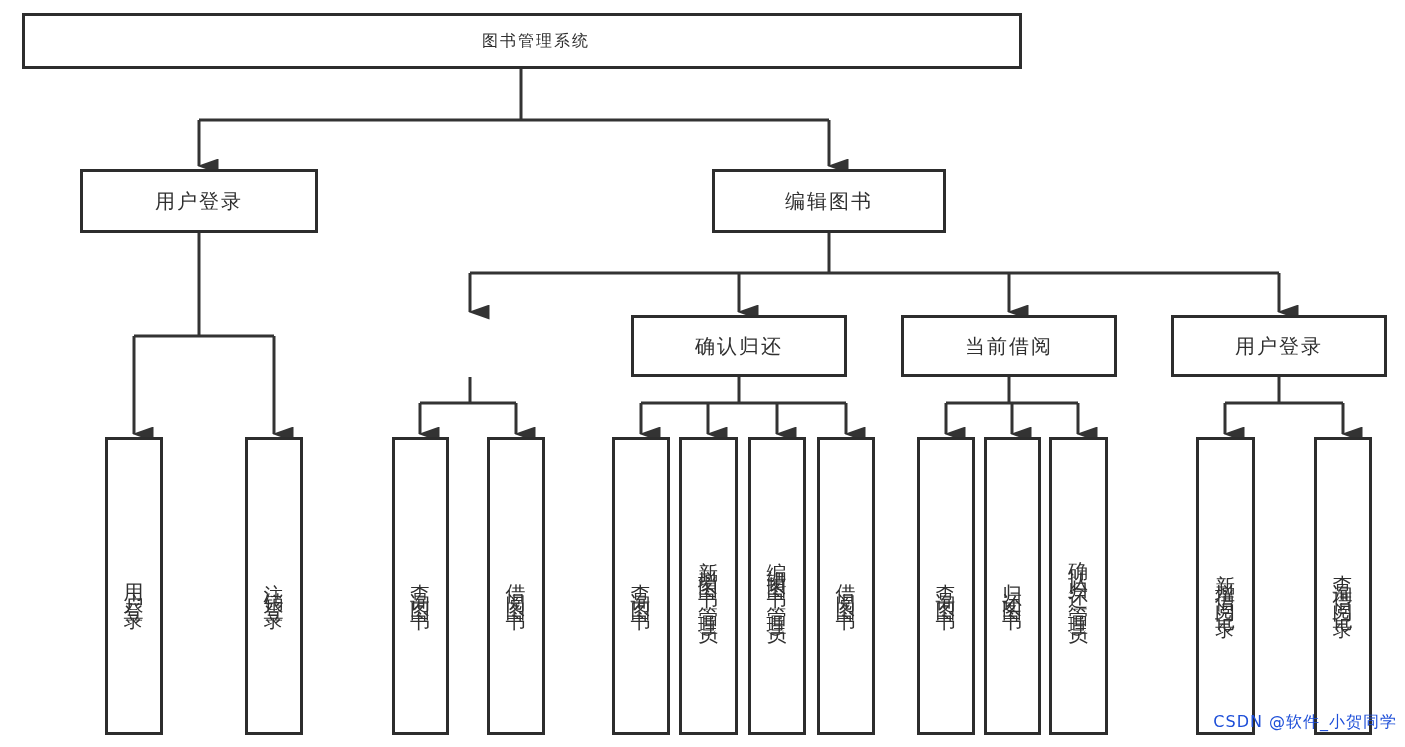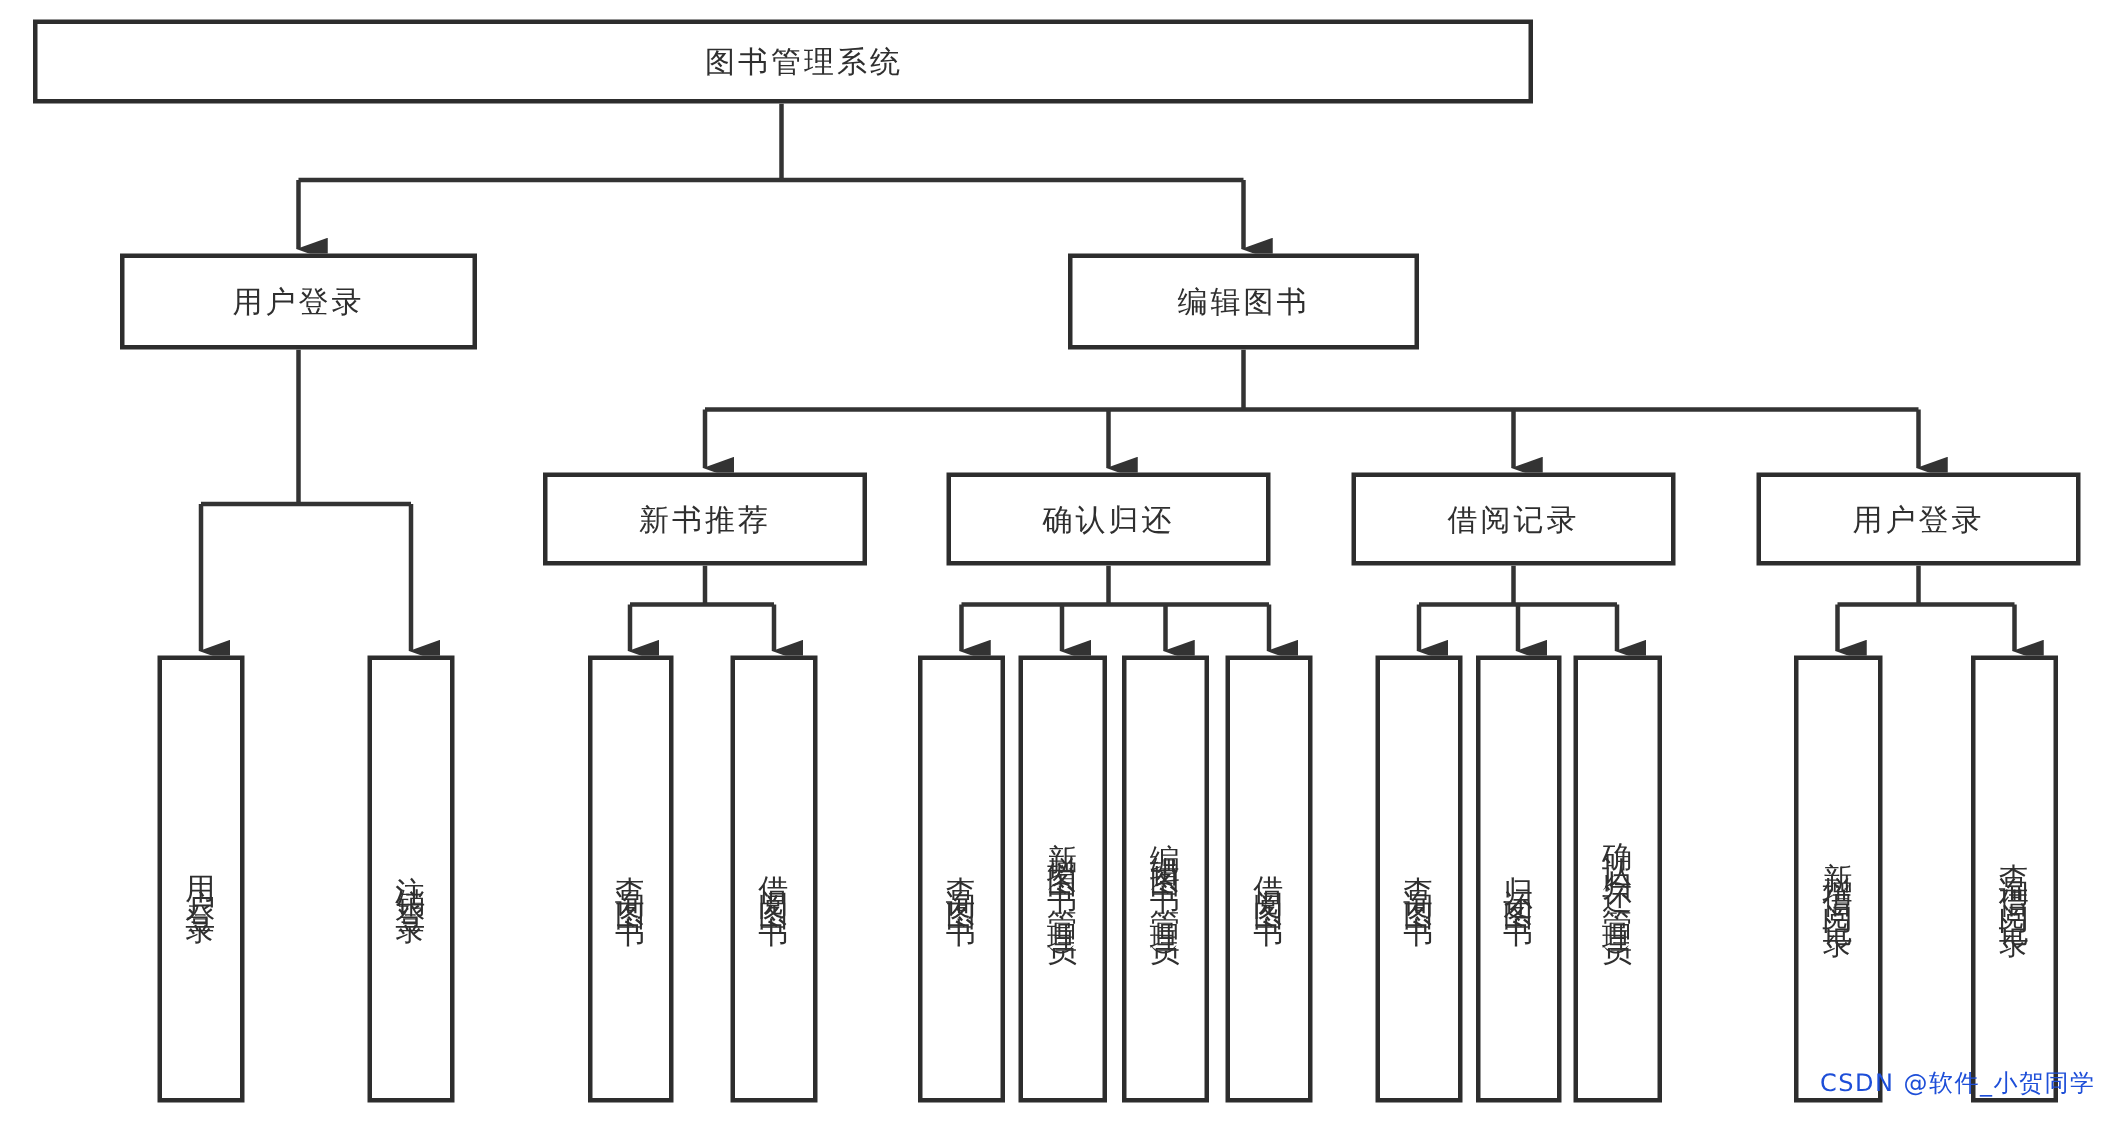--- a/index.html
+++ b/index.html
@@ -31,21 +31,21 @@
     align-items: center;
     justify-content: center;
     color: #2f2f2f;
   }
   .hlabel {
     font-size: 20px;
     letter-spacing: 2px;
     white-space: nowrap;
     line-height: 1;
   }
-  .root-label { font-size: 20px; letter-spacing: 2px; margin-left: 28px; }
+  .root-label { font-size: 16px; letter-spacing: 2px; margin-left: 28px; }
   .leaf .vtext {
     writing-mode: vertical-rl;
     text-orientation: mixed;
     font-size: 20px;
     letter-spacing: 9px;
     line-height: 1.1;
     white-space: nowrap;
   }
   .watermark {
     position: absolute;
@@ -117,28 +117,25 @@
     <span class="root-label">图书管理系统</span>
   </div>
 
   <div class="box" style="left:80px; top:169px; width:238px; height:64px;">
     <span class="hlabel">用户登录</span>
   </div>
   <div class="box" style="left:712px; top:169px; width:234px; height:64px;">
     <span class="hlabel">编辑图书</span>
   </div>
 
-  <div class="box" style="left:362px; top:315px; width:216px; height:62px;">
-    <span class="hlabel">新书推荐</span>
-  </div>
   <div class="box" style="left:631px; top:315px; width:216px; height:62px;">
     <span class="hlabel">确认归还</span>
   </div>
   <div class="box" style="left:901px; top:315px; width:216px; height:62px;">
-    <span class="hlabel">借阅记录</span>
+    <span class="hlabel">当前借阅</span>
   </div>
   <div class="box" style="left:1171px; top:315px; width:216px; height:62px;">
     <span class="hlabel">用户登录</span>
   </div>
 
   <div class="box leaf" style="left:105px; top:437px; width:58px; height:298px;">
     <span class="vtext">用户登录</span>
   </div>
   <div class="box leaf" style="left:245px; top:437px; width:58px; height:298px;">
     <span class="vtext">注销登录</span>

